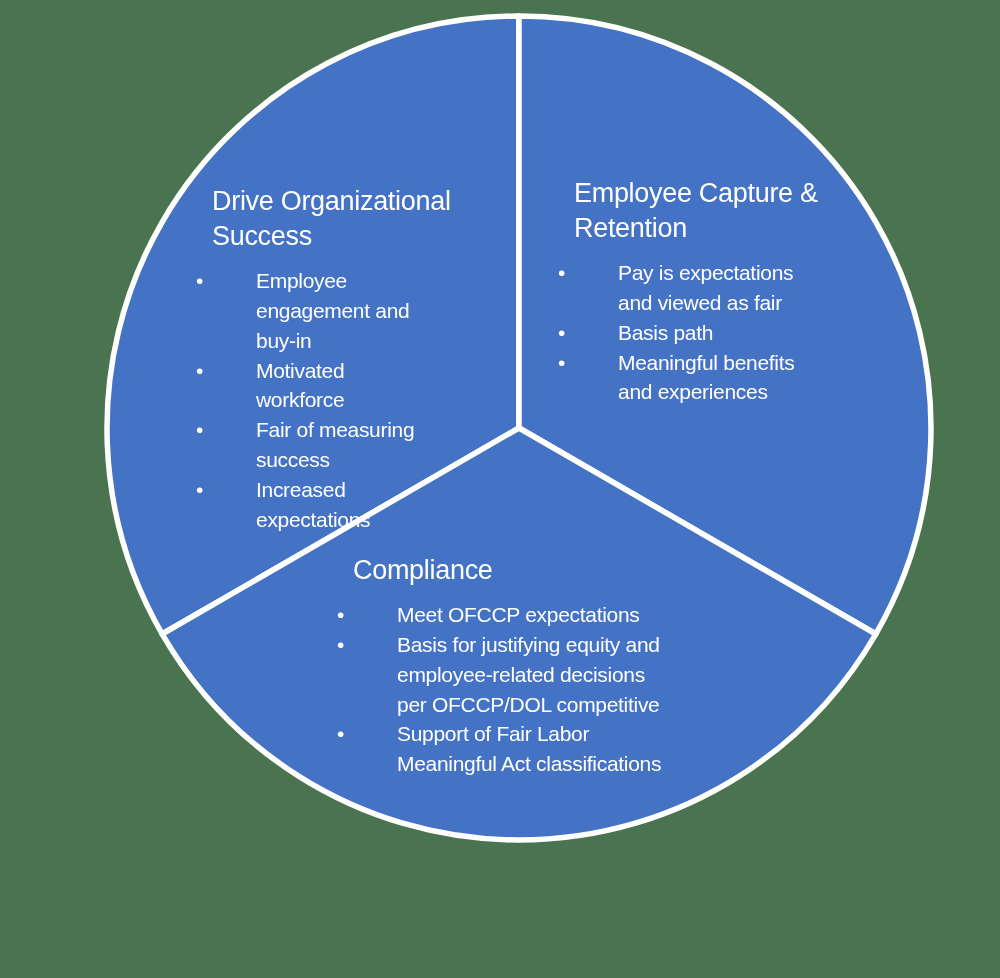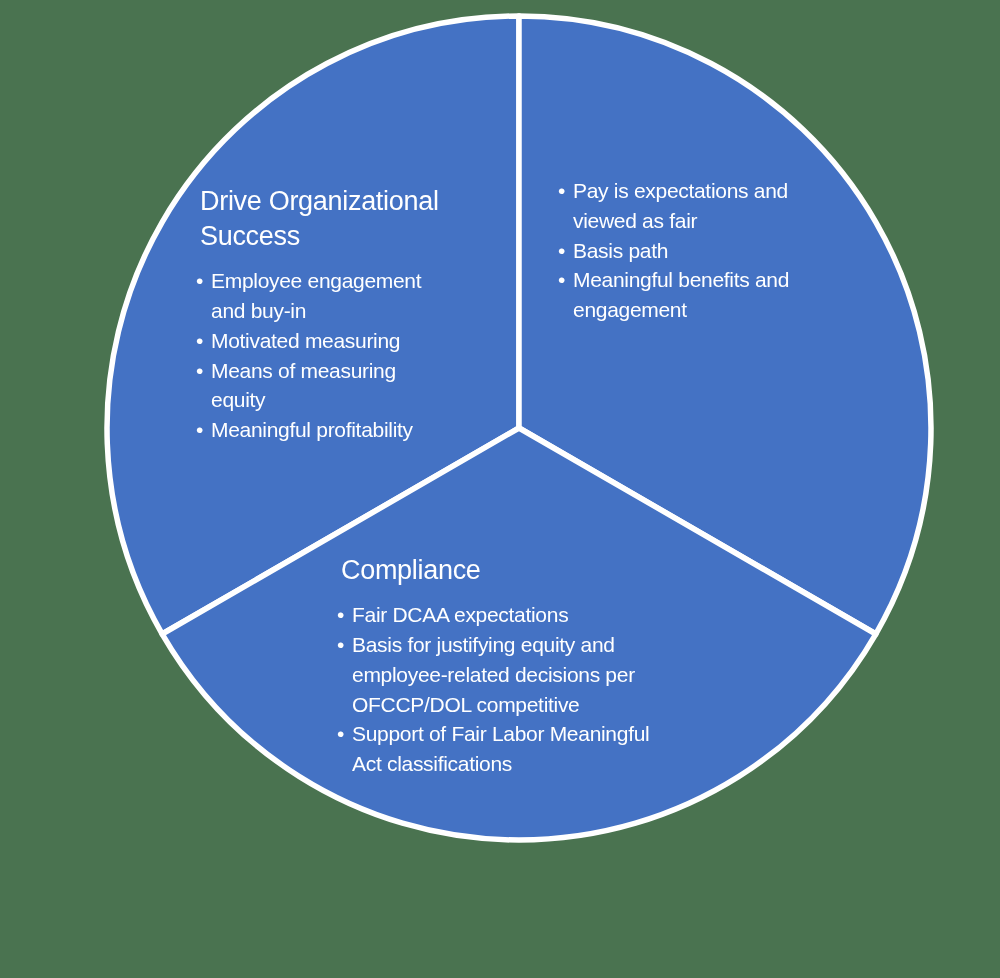--- a/index.html
+++ b/index.html
@@ -27,21 +27,21 @@
     fill: #4472c4;
     stroke: #ffffff;
     stroke-width: 5.5;
     stroke-linejoin: round;
   }
   .section {
     position: absolute;
     color: #ffffff;
   }
   .section h2 {
-    margin: 0 0 12px 4px;
+    margin: 0 0 12px 16px;
     font-size: 27px;
     font-weight: 400;
     line-height: 1.3;
     letter-spacing: -0.3px;
   }
   .section ul {
     list-style: none;
     margin: 0;
     padding: 0;
     font-size: 21px;
@@ -51,20 +51,21 @@
   .section li {
     display: flex;
     align-items: flex-start;
   }
   .section .blt {
     flex: none;
     width: 15px;
   }
   .section .txt {
     flex: 1 1 auto;
+    margin-left: 45px;
   }
   .sec-left  { left: 196px; top: 184px; width: 272px; }
   .sec-left ul { width: 228px; }
   .sec-right { left: 558px; top: 176px; width: 280px; }
   .sec-right ul { width: 260px; }
   .sec-bottom { left: 337px; top: 553px; width: 340px; }
   .sec-bottom ul { width: 330px; }
 </style>
 </head>
 <body style="background: rgb(74, 115, 80);">
@@ -79,56 +80,57 @@
 
   <div class="section sec-left" style="color: rgb(255, 255, 255);">
     <h2>Drive Organizational Success</h2>
     <ul>
       <li>
         <span class="blt">•</span>
         <span class="txt">Employee engagement and buy-in</span>
       </li>
       <li>
         <span class="blt">•</span>
-        <span class="txt">Motivated measuring</span>
+        <span class="txt">Motivated workforce</span>
       </li>
       <li>
         <span class="blt">•</span>
-        <span class="txt">Means of measuring equity</span>
+        <span class="txt">Fair of measuring success</span>
       </li>
       <li>
         <span class="blt">•</span>
-        <span class="txt">Meaningful profitability</span>
+        <span class="txt">Increased expectations</span>
       </li>
     </ul>
   </div>
 
   <div class="section sec-right" style="color: rgb(255, 255, 255);">
+    <h2>Employee Capture &amp; Retention</h2>
     <ul>
       <li>
         <span class="blt">•</span>
         <span class="txt">Pay is expectations and viewed as fair</span>
       </li>
       <li>
         <span class="blt">•</span>
         <span class="txt">Basis path</span>
       </li>
       <li>
         <span class="blt">•</span>
-        <span class="txt">Meaningful benefits and engagement</span>
+        <span class="txt">Meaningful benefits and experiences</span>
       </li>
     </ul>
   </div>
 
   <div class="section sec-bottom" style="color: rgb(255, 255, 255);">
     <h2>Compliance</h2>
     <ul>
       <li>
         <span class="blt">•</span>
-        <span class="txt">Fair DCAA expectations</span>
+        <span class="txt">Meet OFCCP expectations</span>
       </li>
       <li>
         <span class="blt">•</span>
         <span class="txt">Basis for justifying equity and employee-related decisions per OFCCP/DOL competitive</span>
       </li>
       <li>
         <span class="blt">•</span>
         <span class="txt">Support of Fair Labor Meaningful Act classifications</span>
       </li>
     </ul>

